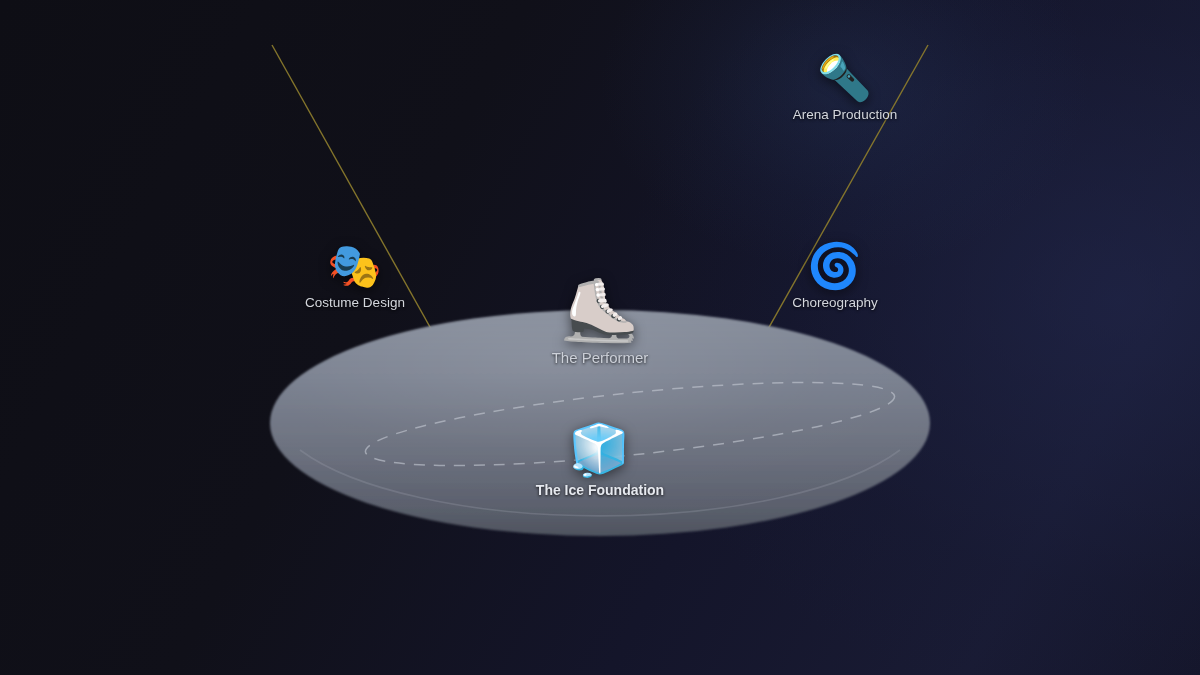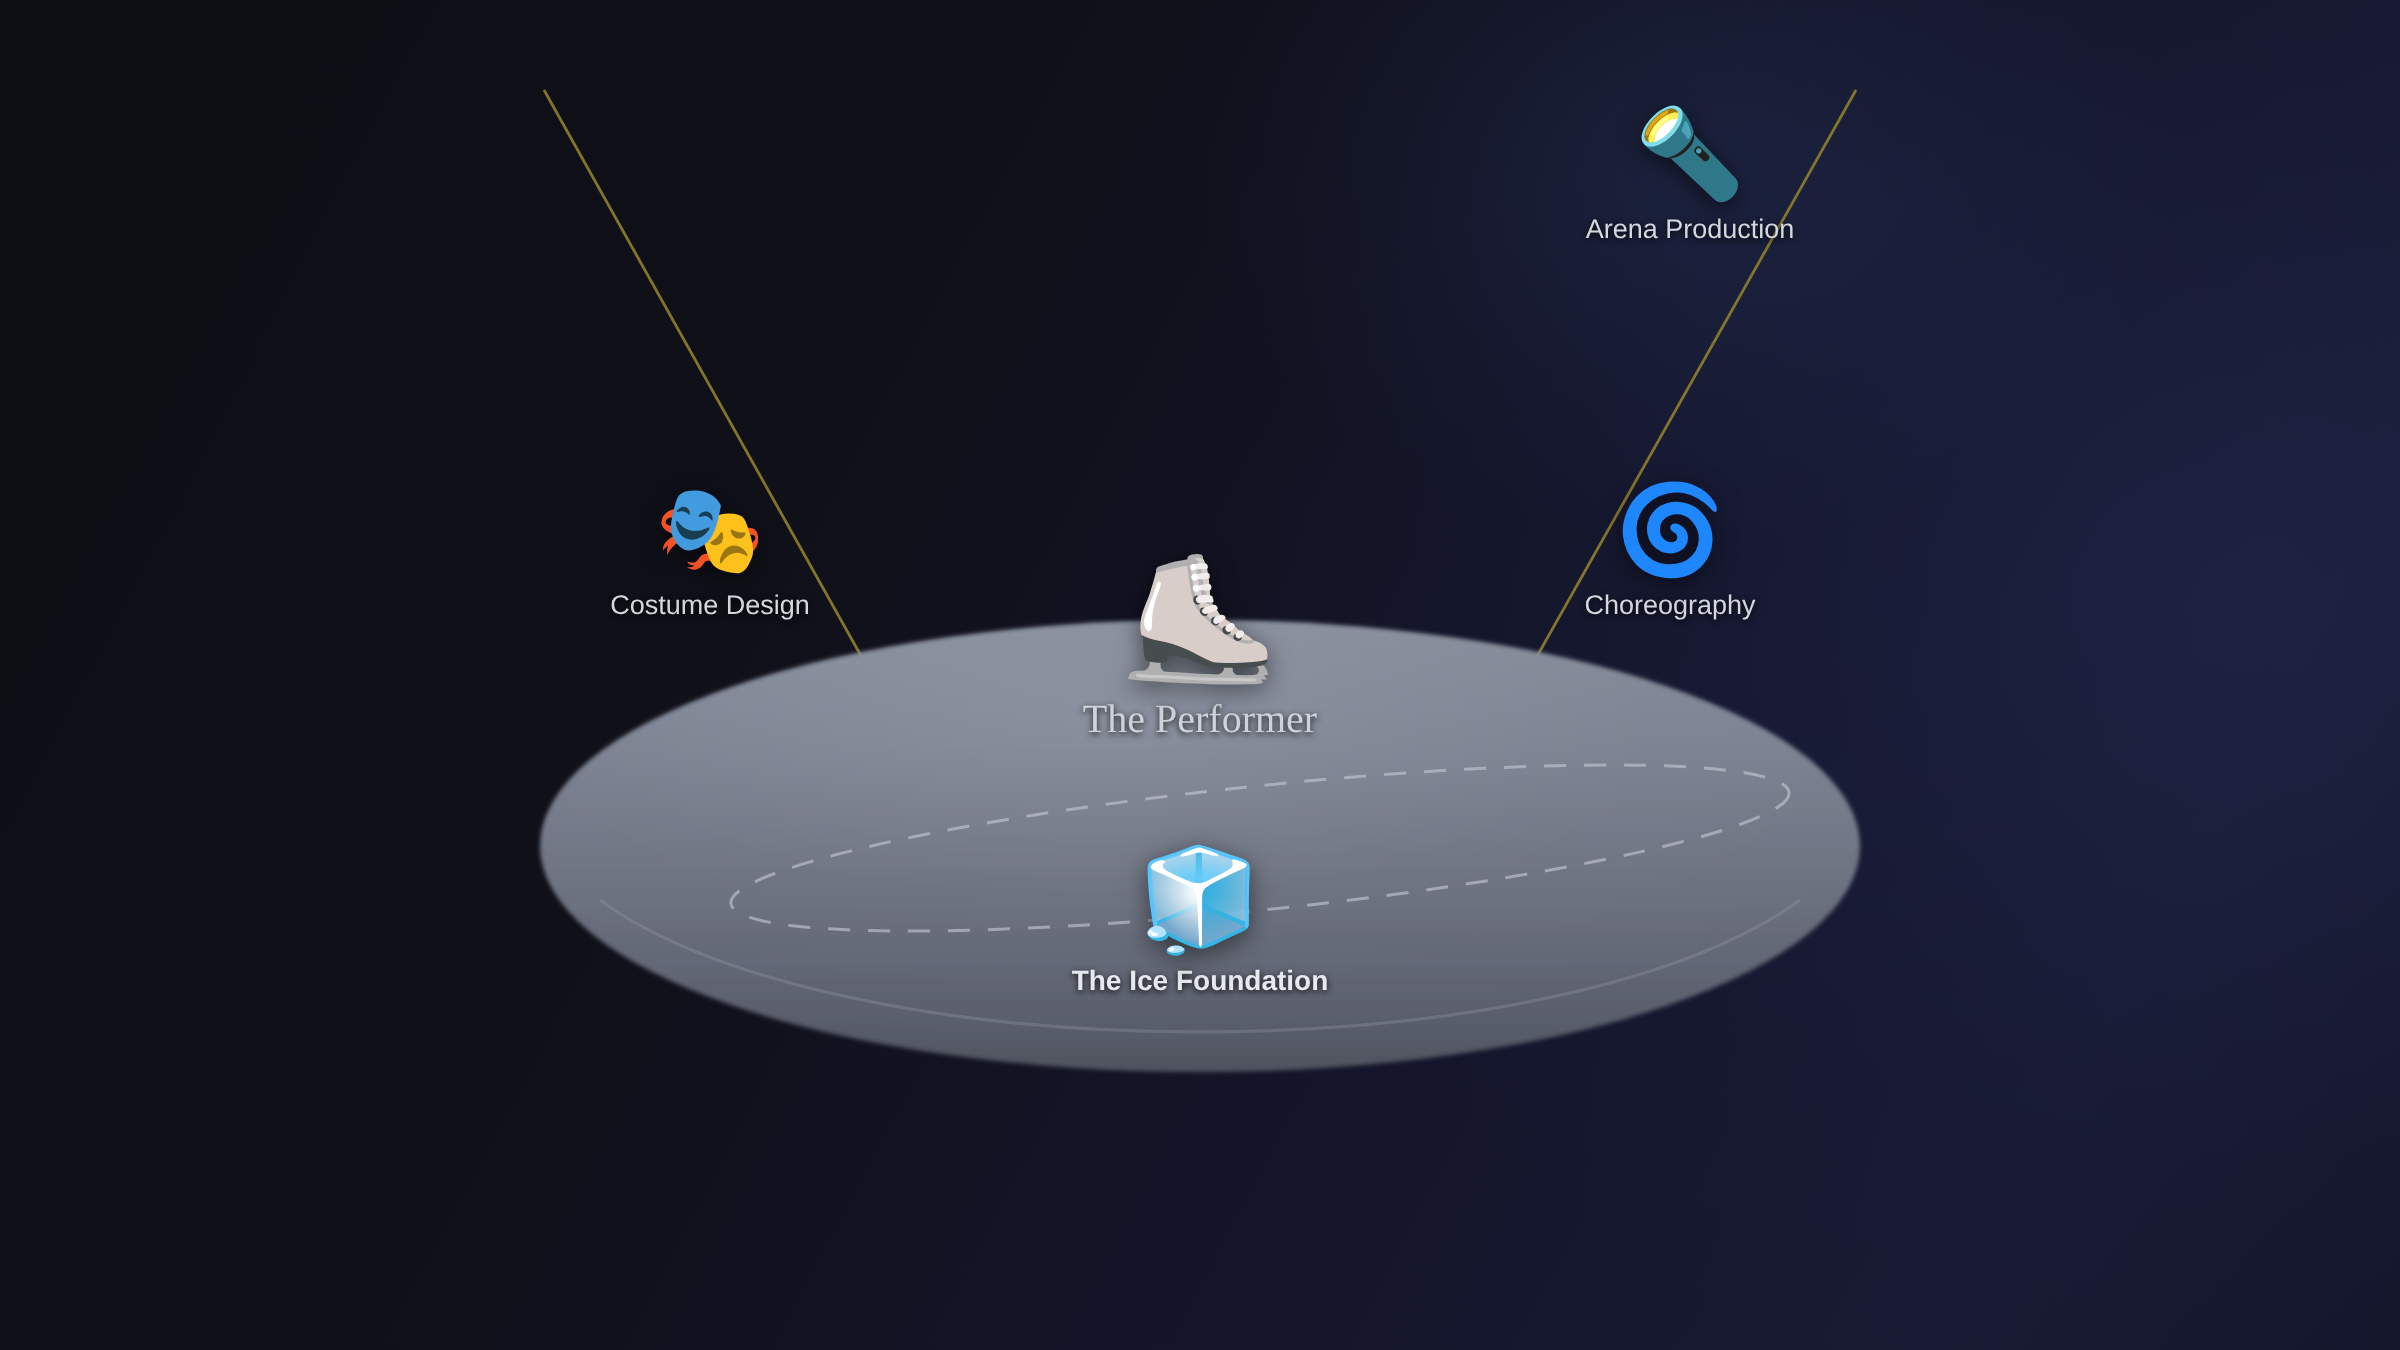--- a/index.html
+++ b/index.html
@@ -44,21 +44,21 @@
     margin-top:7px;
     color:#d4d7dd;
     text-shadow:0 1px 3px rgba(0,0,0,0.85);
     white-space:nowrap;
   }
 
   .node.satellite .glyph { font-size:44px; }
   .node.satellite .label { font-size:13.5px; }
 
   .node.center .glyph  { font-size:62px; }
-  .node.center .label  { font-size:20px; color:#ced2da;font-family:Liberation Serif, serif; }
+  .node.center .label  { font-size:15px; color:#ced2da; }
 
   .node.root .glyph    { font-size:50px; }
   .node.root .label    { font-size:14px; color:#e6e9ef;font-weight:bold; }
 
   
   #node-costume    { left:355px; top:244px; }
   #node-arena      { left:845px; top:56px;  }
   #node-choreo     { left:835px; top:244px; }
   #node-performer  { left:600px; top:280px; }
   #node-ice        { left:600px; top:425px; }

